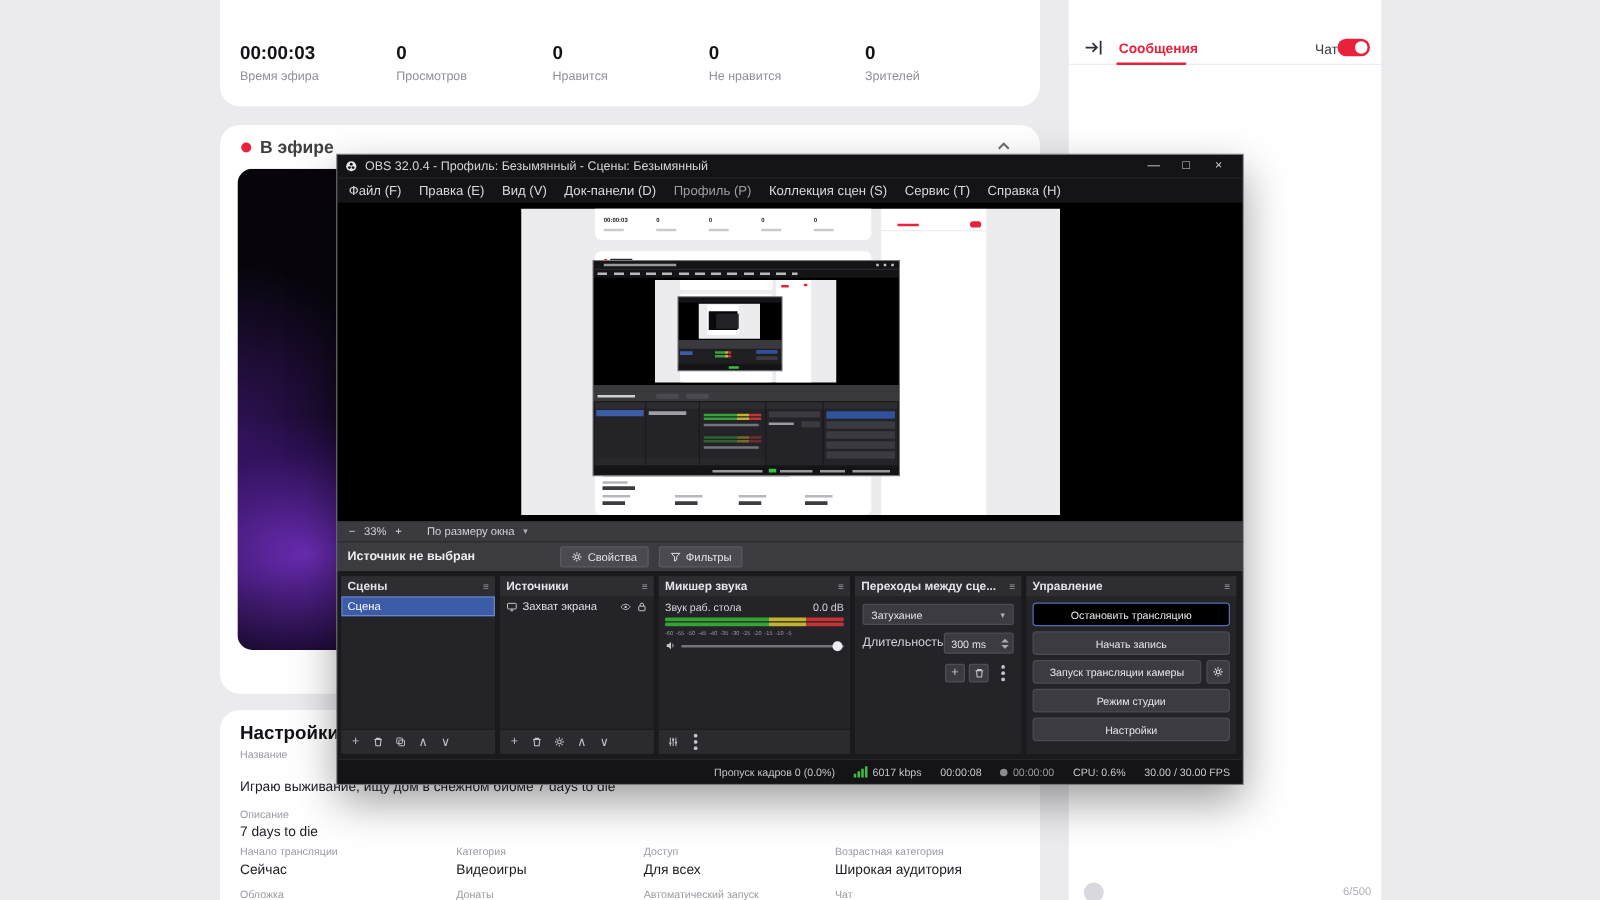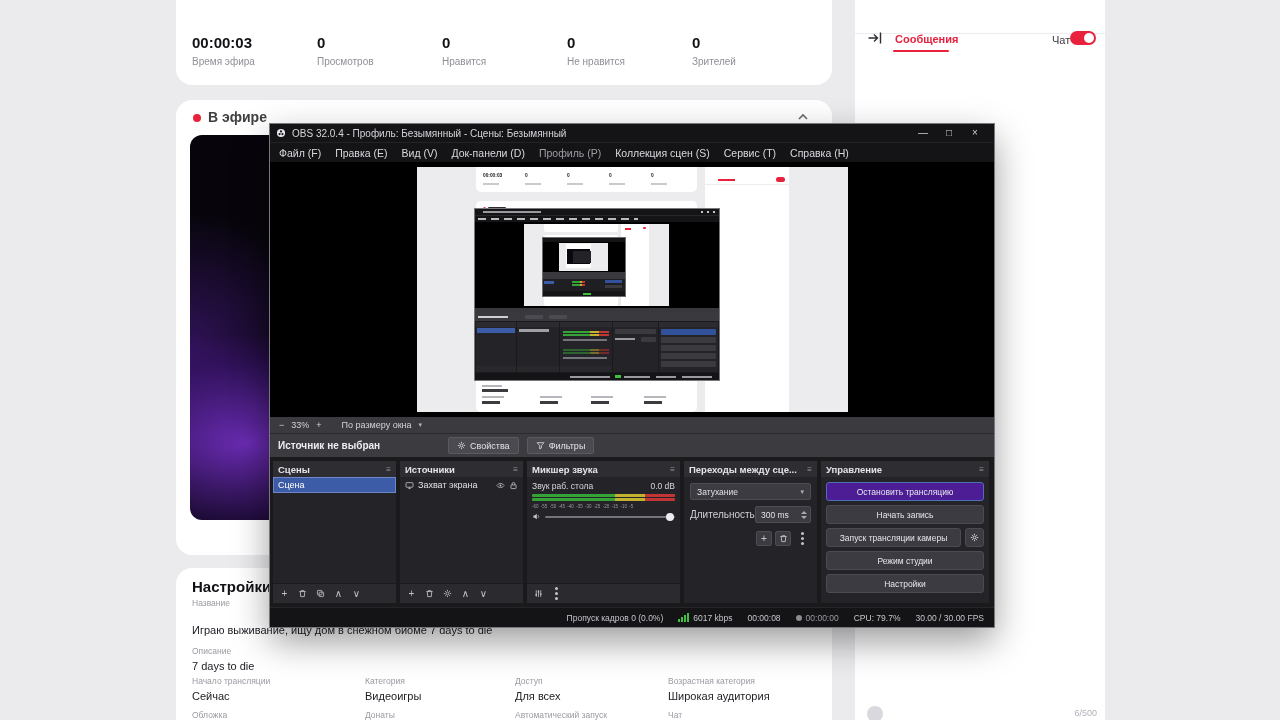--- a/index.html
+++ b/index.html
@@ -25,21 +25,21 @@
   #07050b}
 
 
 .s-title{position:absolute;left:16px;top:10px;font-size:15px;font-weight:bold;color:#121216}
 .s-label{font-size:8.5px;color:#9a9aa2;margin-bottom:4px}
 .s-value{font-size:11px;color:#1c1c22}
 .s-cell{position:absolute}
 
 
 .chat{position:absolute;left:855px;top:0;width:250px;height:720px;background:#fff}
-.chat-h{position:absolute;top:0;left:0;right:0;height:34px;border-bottom:1px solid #ececf0}
+.chat-h{position:absolute;top:0;left:0;right:0;height:52px;border-bottom:1px solid #ececf0}
 .collapse-ic{position:absolute;left:12px;top:30px;width:16px;height:16px;color:#2e2e34}
 .chat-tab{position:absolute;left:40px;top:33px;font-size:11px;color:#e8213d;font-weight:bold}
 .chat-underline{position:absolute;left:38px;top:50px;width:56px;height:2px;background:#e8213d;border-radius:2px}
 .chat-toggle-label{position:absolute;left:197px;top:34px;font-size:11px;color:#3a3a40}
 .toggle{position:absolute;left:215px;top:31px;width:26px;height:14px;border-radius:7px;background:#e8213d}
 .toggle::after{content:"";position:absolute;right:2px;top:2px;width:10px;height:10px;border-radius:50%;background:#fff}
 .avatar{position:absolute;left:12px;top:706px;width:16px;height:16px;border-radius:50%;background:#d8d8de}
 .chat-counter{position:absolute;right:8px;top:708px;font-size:9px;color:#b2b2ba}
 
 
@@ -90,21 +90,21 @@
 .tr-lab{font-size:10px;color:#d0d0d6}
 .spin{width:56px;height:17px;background:#3b3b41;border:1px solid #4d4d54;border-radius:2px;display:flex;align-items:center}
 .spin .v{flex:1;font-size:8.5px;color:#e0e0e6;padding-left:5px}
 .spin .arrs{width:12px;display:flex;flex-direction:column;align-items:center;justify-content:center;gap:2px}
 .arr-up{width:0;height:0;border-left:3px solid transparent;border-right:3px solid transparent;border-bottom:3px solid #aaaab2}
 .arr-dn{width:0;height:0;border-left:3px solid transparent;border-right:3px solid transparent;border-top:3px solid #aaaab2}
 .tr-icons{display:flex;justify-content:flex-end;gap:3px;margin-top:8px;align-items:center}
 .sqbtn{width:16px;height:15px;background:#3b3b41;border:1px solid #4d4d54;border-radius:2px;display:flex;align-items:center;justify-content:center;color:#c6c6cc;font-size:10px}
 .ctl-body{padding:5px 5px 0;display:flex;flex-direction:column;gap:4px}
 .cbtn{height:19px;background:#3b3b41;border:1px solid #4b4b52;border-radius:3px;color:#e6e6ec;font-size:8.5px;display:flex;align-items:center;justify-content:center;text-align:center}
-.cbtn.primary{background:#4c1d95;border-color:#4f6fb4}
+.cbtn.primary{background:#000000;border-color:#4f6fb4}
 .vc-row{display:flex;gap:4px}
 .vc-row .main{flex:1}
 .gearbtn{width:19px;flex:none}
 .obs-status{position:absolute;top:483px;left:0;right:0;height:20px;background:#141417;border-top:1px solid #26262a;display:flex;align-items:center;justify-content:flex-end;gap:15px;padding:0 10px;font-size:8.5px;color:#c4c4cc}
 .sb-group{display:flex;align-items:center;gap:4px}
 .sigbars{display:flex;align-items:flex-end;gap:1px}
 .sigbars i{display:block;width:2px;background:#3fbf3f}
 .recdot{width:6px;height:6px;border-radius:50%;background:#8b8b92}
 .dimtxt{color:#9a9aa2}
 
@@ -599,18 +599,18 @@
             <i style="height:7px"></i>
             <i style="height:9px"></i>
           </span>
         <span>6017 kbps</span>
       </span>
       <span>00:00:08</span>
       <span class="sb-group">
         <span class="recdot"></span>
         <span class="dimtxt">00:00:00</span>
       </span>
-      <span>CPU: 79.7%</span>
+      <span>CPU: 0.6%</span>
       <span>30.00 / 30.00 FPS</span>
     </div>
 
   </div>
 </div>
 
 </body></html>

